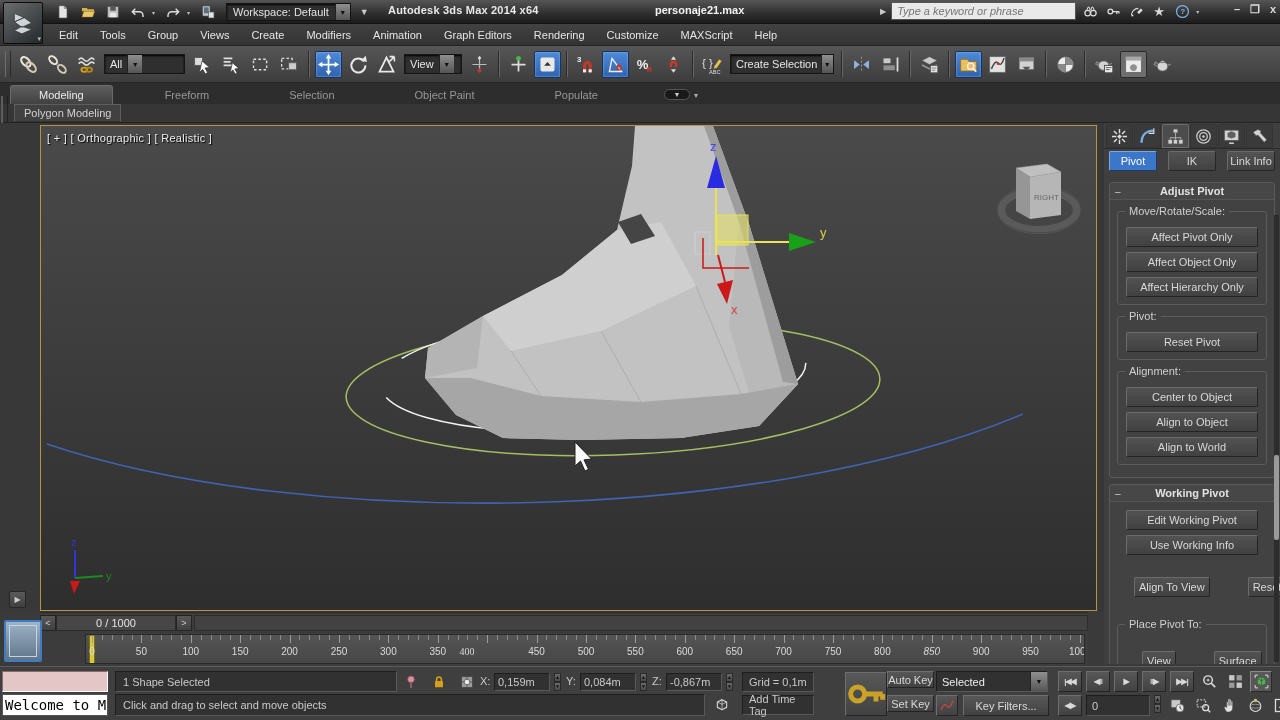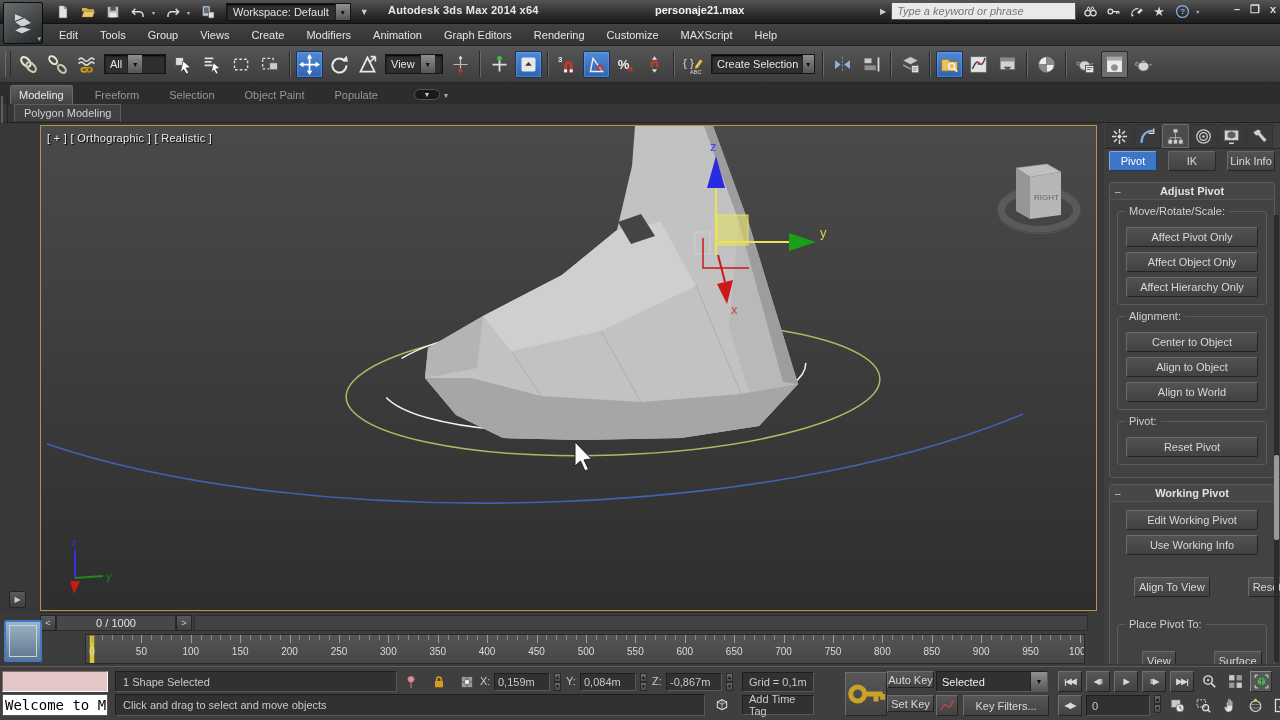--- a/index.html
+++ b/index.html
@@ -35,21 +35,21 @@
 .tb{width:27px;height:27px;display:flex;align-items:center;justify-content:center;border:1px solid transparent;border-radius:2px;margin:0 1px;position:relative}
 .tb svg{width:21px;height:21px}
 .tb.active{background:linear-gradient(#4f8ad8,#2f62ad);border-color:#16345e;box-shadow:inset 0 0 2px #9cc2ee}
 .tb.pressed{background:#6e6e6e;border-color:#2a2a2a}
 .tbsep{width:2px;height:26px;background:#2a2a2a;border-right:1px solid #686868;margin:0 4px}
 .tbdd{display:flex;height:20px;background:#2f2f2f;border:1px solid #161616;box-shadow:inset 0 1px 2px #000;margin:0 3px}
 .tbdd .val{padding:3px 5px;color:#e6e6e6;white-space:nowrap;overflow:hidden}
 .tbdd .ddarrow{width:15px;background:linear-gradient(#8e8e8e,#555);border-left:1px solid #222;color:#0f0f0f;font-size:7px;display:flex;align-items:center;justify-content:center}
 
 .ribbontabs{position:absolute;left:0;top:83px;width:1280px;height:21px;background:#2d2d2d;display:flex;align-items:flex-end;padding-left:10px}
-.rtab{padding:3px 8px;color:#979797;margin-right:14px}
+.rtab{padding:3px 28px;color:#979797;margin-right:24px}
 .rtab.active{background:linear-gradient(#5e5e5e,#414141);border:1px solid #6a6a6a;border-bottom:none;border-radius:3px 3px 0 0;color:#ececec}
 .ribbon-min{width:26px;height:11px;background:#191919;border:1px solid #555;border-radius:6px;color:#ccc;font-size:7px;text-align:center;line-height:10px;margin:0 4px 4px 14px}
 .rcaret{color:#aaa;font-size:8px;margin-bottom:4px}
 .ribbonsub{position:absolute;left:0;top:104px;width:1280px;height:19px;background:#363636;border-bottom:1px solid #222;display:flex;align-items:center}
 .polylabel{background:#414141;border:1px solid #5e5e5e;border-bottom-color:#333;padding:2px 9px;margin-left:2px;color:#d2d2d2}
 .vgrip{width:7px;height:34px;border-left:2px solid #5d5d5d;border-right:1px solid #222;margin-left:1px;margin-right:4px}
 
 .main{position:absolute;left:0;top:123px;width:1280px;height:489px;background:#383838}
 .expandbtn{position:absolute;left:9px;top:468px;width:17px;height:17px;background:linear-gradient(#5a5a5a,#3f3f3f);border:1px solid #262626;color:#ccc;font-size:8px;text-align:center;line-height:16px;border-radius:2px}
 .viewport{position:absolute;left:40px;top:2px;width:1057px;height:486px;border:1px solid #b3953f;background:linear-gradient(#4a4a4a,#2e2e2e)}
@@ -252,21 +252,21 @@
           <path d="M10.5 13.5l3-3" stroke="#777" stroke-width="1.4"></path>
         </svg>
       </div>
       <div class="tb">
         <svg viewBox="0 0 24 24">
           <path d="M3 6.5q3-3.5 6 0t6 0t6 0M3 11q3-3.5 6 0t6 0t6 0" fill="none" stroke="#ddd" stroke-width="1.8"></path>
           <ellipse cx="9.5" cy="18" rx="3.3" ry="2.4" fill="none" stroke="#d4a017" stroke-width="2.2"></ellipse>
           <ellipse cx="15" cy="18" rx="3.3" ry="2.4" fill="none" stroke="#b8860b" stroke-width="2.2"></ellipse>
         </svg>
       </div>
-      <div class="tbdd" style="width: 62px;">
+      <div class="tbdd" style="width: 81px;">
         <span class="val">All</span>
         <span class="ddarrow">▼</span>
       </div>
       <div class="tb">
         <svg viewBox="0 0 24 24">
           <rect x="3" y="4" width="9" height="9" fill="#ddd" stroke="#555"></rect>
           <path d="M11.5 8l8.5 7.5-5.2.5 3 5.2-2.6 1.5-3-5.2-3.7 3.7z" fill="#fff" stroke="#333" stroke-width=".8"></path>
         </svg>
       </div>
       <div class="tb">
@@ -573,28 +573,28 @@
         <span class="minus">–</span>
         <span class="rtitle">Adjust Pivot</span>
       </div>
       <div class="group">
         <span class="glabel">Move/Rotate/Scale:</span>
         <div class="pbtn">Affect Pivot Only</div>
         <div class="pbtn">Affect Object Only</div>
         <div class="pbtn">Affect Hierarchy Only</div>
       </div>
       <div class="group">
+        <span class="glabel">Pivot:</span>
+        <div class="pbtn">Reset Pivot</div>
+      </div>
+      <div class="group">
         <span class="glabel">Alignment:</span>
         <div class="pbtn">Center to Object</div>
         <div class="pbtn">Align to Object</div>
         <div class="pbtn">Align to World</div>
-      </div>
-      <div class="group">
-        <span class="glabel">Pivot:</span>
-        <div class="pbtn">Reset Pivot</div>
       </div>
     </div>
 
     <div class="rollout">
       <div class="rollhead">
         <span class="minus">–</span>
         <span class="rtitle">Working Pivot</span>
       </div>
       <div class="pbtn" style="margin-top:8px">Edit Working Pivot</div>
       <div class="pbtn">Use Working Info</div>
@@ -739,30 +739,30 @@
         <div class="tick" style="left: 984.12px;"></div>
         <div class="tick major" style="left: 994px;"></div>
         <div class="tlabel" style="left: 6px;">0</div>
         <div class="tlabel" style="left: 55.4px;">50</div>
         <div class="tlabel" style="left: 104.8px;">100</div>
         <div class="tlabel" style="left: 154.2px;">150</div>
         <div class="tlabel" style="left: 203.6px;">200</div>
         <div class="tlabel" style="left: 253px;">250</div>
         <div class="tlabel" style="left: 302.4px;">300</div>
         <div class="tlabel" style="left: 351.8px;">350</div>
-        <div class="tlabel" style="left: 401px;">400</div>
+        <div class="tlabel" style="left: 381px; font-family: Liberation Serif, serif;">400</div>
         <div class="tlabel" style="left: 450.6px;">450</div>
         <div class="tlabel" style="left: 500px;">500</div>
         <div class="tlabel" style="left: 549.4px;">550</div>
         <div class="tlabel" style="left: 598.8px;">600</div>
         <div class="tlabel" style="left: 648.2px;">650</div>
         <div class="tlabel" style="left: 697.6px;">700</div>
         <div class="tlabel" style="left: 747px;">750</div>
         <div class="tlabel" style="left: 796.4px;">800</div>
-        <div class="tlabel" style="left: 845.8px;">850</div>
+        <div class="tlabel" style="left: 845.8px; font-style: italic;">850</div>
         <div class="tlabel" style="left: 895.2px;">900</div>
         <div class="tlabel" style="left: 944.6px;">950</div>
         <div class="tlabel" style="left: 994px;">1000</div>
       </div>
   </div>
 
   <div class="statusbar">
     <div class="sb listener-pink"></div>
     <div class="sb listener-white">Welcome to M</div>
     <div class="sb sunken statusline">1 Shape Selected</div>

